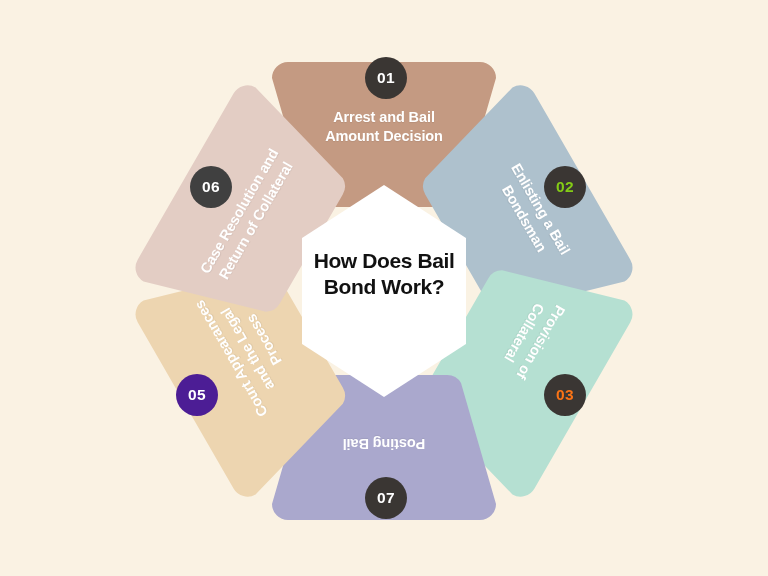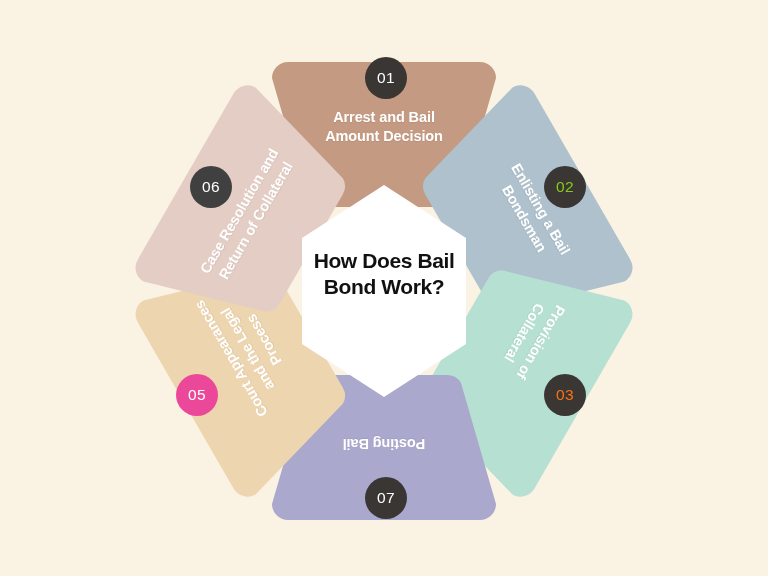--- a/index.html
+++ b/index.html
@@ -38,21 +38,21 @@
     pointer-events: none;
     text-shadow: 0 1px 1px rgba(0,0,0,0.07);
   }
   .badge {
     position: absolute;
     width: 42px;
     height: 42px;
     border-radius: 50%;
     background: #3a3633;
     color: #ffffff;
-    font-weight: normal;
+    font-weight: bold;
     font-size: 15.5px;
     display: flex;
     align-items: center;
     justify-content: center;
     letter-spacing: 0.3px;
   }
   #center-title {
     position: absolute;
     left: 264px;
     top: 248px;
@@ -118,17 +118,17 @@
     </div>
 
   <div id="center-title" style="color: rgb(17, 17, 17);">How Does Bail
 Bond Work?</div>
 
   <div id="badges-layer">
       <div class="badge" style="left: 365px; top: 57px; background: rgb(58, 54, 51); color: rgb(255, 255, 255);">01</div>
       <div class="badge" style="left: 544px; top: 166px; background: rgb(58, 54, 51); color: #84cc16;">02</div>
       <div class="badge" style="left: 544px; top: 374px; background: rgb(58, 54, 51); color: #f97316;">03</div>
       <div class="badge" style="left: 365px; top: 477px; background: rgb(58, 54, 51); color: rgb(255, 255, 255);">07</div>
-      <div class="badge" style="left: 176px; top: 374px; background: #ec4899; color: rgb(255, 255, 255);">05</div>
+      <div class="badge" style="left: 176px; top: 374px; background: #4c1d95; color: rgb(255, 255, 255);">05</div>
       <div class="badge" style="left: 190px; top: 166px; background: #404040; color: rgb(255, 255, 255);">06</div>
     </div>
 
 </div>
 
 </body></html>

